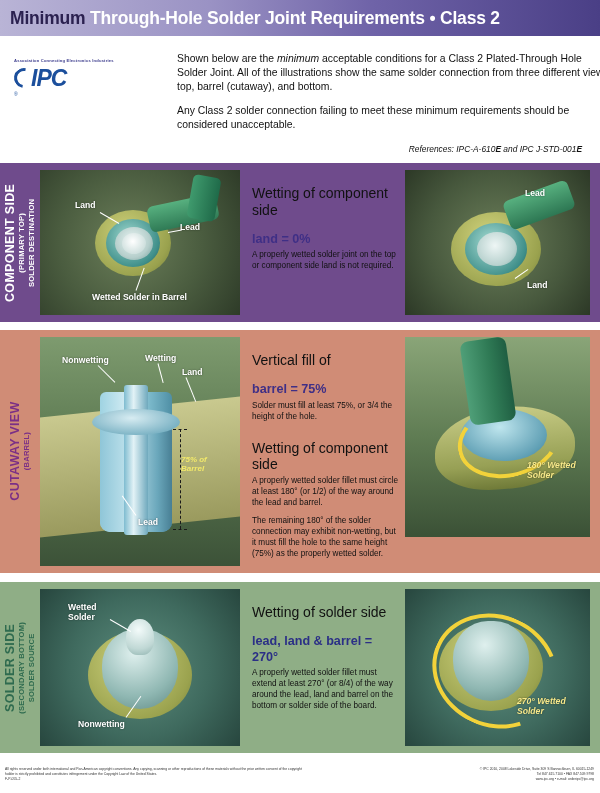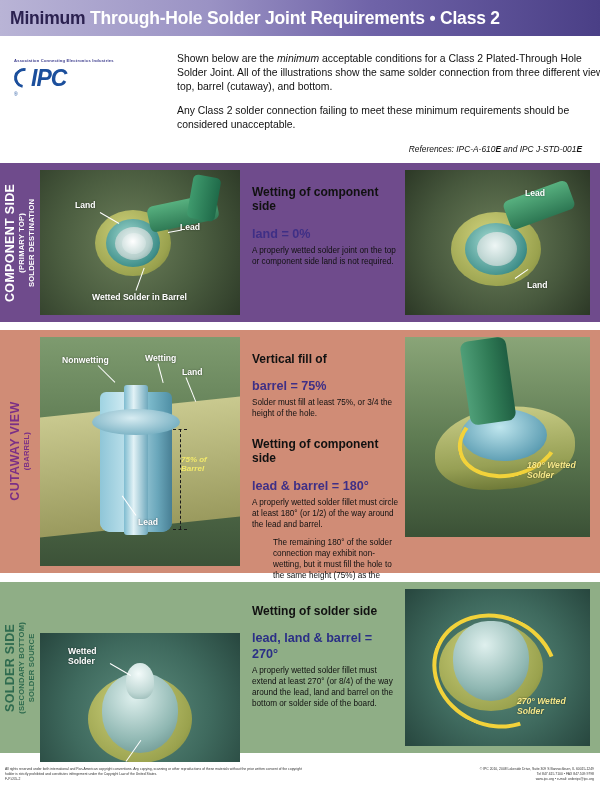--- a/index.html
+++ b/index.html
@@ -65,21 +65,21 @@
   .sidelabel .rot{
     transform:rotate(-90deg);white-space:nowrap;text-align:center;
     color:#ffffff;font-weight:bold;font-size:12.5px;line-height:1.15;letter-spacing:.3px;
   }
   .sidelabel .rot .sub{display:block;font-size:7.6px;font-weight:bold;letter-spacing:.2px;margin-top:1px;}
   .sec2 .sidelabel .rot{color:#7b2f86;}
   .sec3 .sidelabel .rot{color:#2f6b4f;}
   
   .imgbox{position:absolute;overflow:hidden;}
   .txtcol{position:absolute;}
-  .h-title{font-size:12px;font-weight:bold;color:#111;line-height:1.2;}
+  .h-title{font-size:14px;font-weight:normal;color:#111;line-height:1.2;}
   .h-val{font-size:12.6px;font-weight:bold;color:#3f2f86;line-height:1.25;margin-top:13px;}
   .sec3 .h-val{color:#2b2f86;}
   .body-txt{font-size:8.2px;line-height:1.34;color:#111;margin-top:3px;}
   .gap{height:7px;}
   
   .scene{position:absolute;inset:0;}
   .label-w{position:absolute;color:#fff;font-size:8.6px;font-weight:bold;text-shadow:0 0 2px rgba(0,0,0,.5);}
   .label-k{position:absolute;color:#111;font-size:8.6px;font-weight:bold;}
   .leader{position:absolute;background:#fff;height:1px;transform-origin:left center;}
   
@@ -210,23 +210,22 @@
       <div class="leader" style="left:96px;top:178px;width:24px;transform:rotate(-125deg);"></div>
     </div>
   </div>
 
   <div class="txtcol" style="left:252px;top:22px;width:148px;">
     <div class="h-title">Vertical fill of</div>
     <div class="h-val">barrel = 75%</div>
     <div class="body-txt">Solder must fill at least 75%, or 3/4 the height of the hole.</div>
     <div class="gap"></div>
     <div class="h-title" style="margin-top:10px;">Wetting of component side</div>
-    <div class="h-val">lead &amp; barrel = 180°</div>
     <div class="body-txt">A properly wetted solder fillet must circle at least 180° (or 1/2) of the way around the lead and barrel.</div>
-    <div class="body-txt" style="margin-top:7px;margin-left:21px;">The remaining 180° of the solder connection may exhibit non-wetting, but it must fill the hole to the same height (75%) as the properly wetted solder.</div>
+    <div class="body-txt" style="margin-top:7px;">The remaining 180° of the solder connection may exhibit non-wetting, but it must fill the hole to the same height (75%) as the properly wetted solder.</div>
   </div>
 
   <div class="imgbox" style="left:405px;top:7px;width:185px;height:200px;background:linear-gradient(180deg,#8aa578 0%, #5f7c53 50%, #3b5136 100%);">
     <div class="scene">
       <div style="position:absolute;left:30px;top:70px;width:140px;height:82px;border-radius:50% 50% 45% 45%;background:linear-gradient(180deg,#c7cb85,#97a055 70%,#6f7a38);transform:skewY(-5deg);"></div>
       <div style="position:absolute;left:56px;top:72px;width:86px;height:52px;border-radius:50%;background:radial-gradient(ellipse at 45% 35%,#bfe6ee,#5f9fb4 72%,#3d7287);"></div>
       <div style="position:absolute;left:60px;top:2px;width:46px;height:84px;background:linear-gradient(90deg,#4f9f78,#2f7a55 60%,#1f5e42);border-radius:8px;transform:rotate(-8deg);"></div>
 
       <div style="position:absolute;left:52px;top:66px;width:96px;height:66px;border:4px solid #f2d23a;border-radius:50%;border-top-color:transparent;border-right-color:transparent;transform:rotate(-15deg);"></div>
       <div class="label-w" style="left:122px;top:124px;width:56px;color:#f7e98a;font-style:italic;line-height:1.15;">180° Wetted Solder</div>
@@ -238,21 +237,21 @@
   <div class="band band3"></div>
 
   <div class="sidelabel">
     <div class="rot">
       <span>SOLDER SIDE</span>
       <span class="sub">(SECONDARY BOTTOM)</span>
       <span class="sub">SOLDER SOURCE</span>
     </div>
   </div>
 
-  <div class="imgbox" style="left:40px;top:7px;width:200px;height:157px;background:radial-gradient(circle at 50% 50%, #5d8d7e 0%, #3f6a5e 55%, #27463e 100%);margin-top:44px;">
+  <div class="imgbox" style="left:40px;top:7px;width:200px;height:157px;background:radial-gradient(circle at 50% 50%, #5d8d7e 0%, #3f6a5e 55%, #27463e 100%);">
     <div class="scene">
       <div style="position:absolute;left:48px;top:42px;width:104px;height:88px;border-radius:50%;background:radial-gradient(circle at 42% 35%,#cfd37e,#9aa24e 72%,#6e7937 100%);"></div>
       <div style="position:absolute;left:62px;top:40px;width:76px;height:80px;border-radius:46% 46% 50% 50%;background:radial-gradient(circle at 42% 30%,#dff0ee,#8fb7b2 62%,#5d8782 100%);"></div>
       <div style="position:absolute;left:86px;top:30px;width:28px;height:36px;border-radius:50% 50% 40% 40%;background:radial-gradient(circle at 45% 30%,#f3fbfa,#c0d8d5 65%,#8fb3af 100%);"></div>
 
       <div class="label-w" style="left:28px;top:14px;width:48px;line-height:1.15;">Wetted Solder</div>
       <div class="leader" style="left:70px;top:30px;width:24px;transform:rotate(30deg);"></div>
 
       <div class="label-w" style="left:38px;top:130px;">Nonwetting</div>
       <div class="leader" style="left:86px;top:128px;width:26px;transform:rotate(-55deg);"></div>

